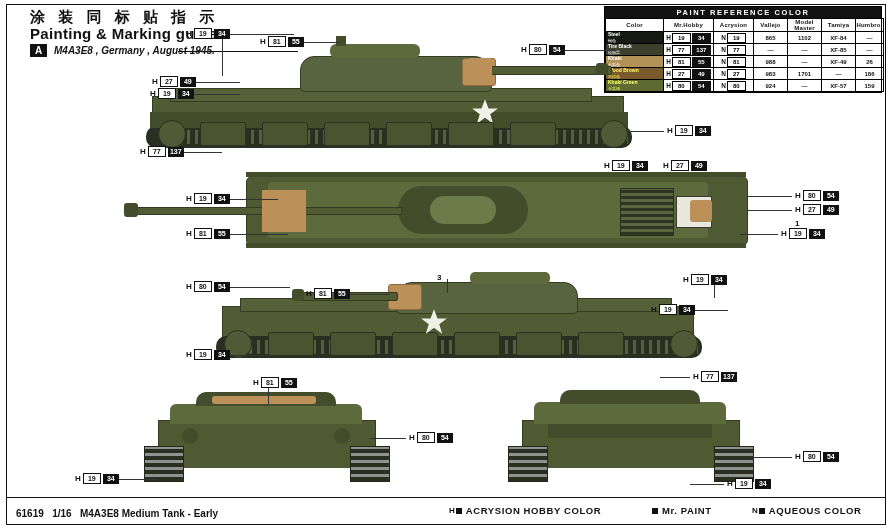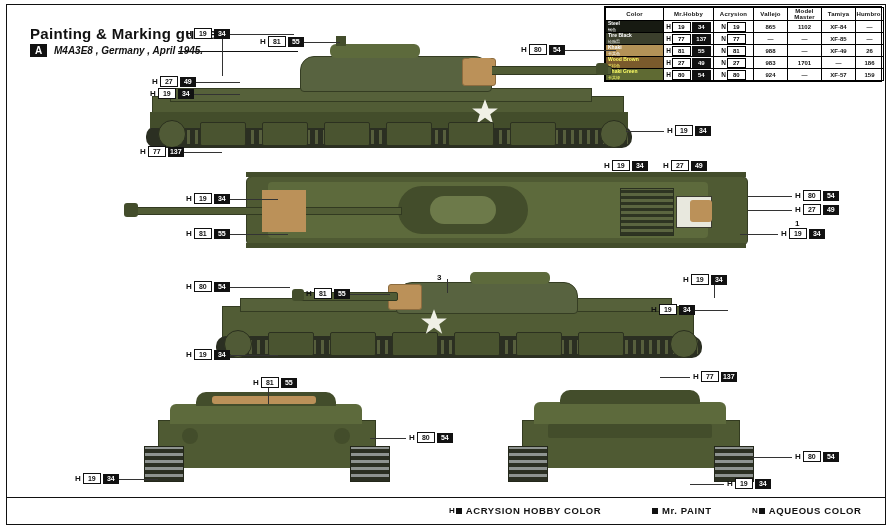--- a/index.html
+++ b/index.html
@@ -83,28 +83,30 @@
   .legend .mark{font-size:8px;font-weight:bold;color:#111;}
   .legend .mark .sq{display:inline-block;width:6px;height:6px;background:#111;vertical-align:middle;margin-left:1px;}
   .legend .lt{font-size:9.5px;font-weight:bold;letter-spacing:.6px;color:#111;}
 </style>
 </head>
 <body>
 
 <div id="page">
   <div class="frame"></div>
 
+  <div class="cn-title">涂 装 同 标 贴 指 示</div>
   <div class="en-title">Painting &amp; Marking guide</div>
   <div class="scheme-row">
     <div class="scheme-badge">A</div>
-    <div class="scheme-text">M4A3E8 , Germany , April 1945.</div>
+    <div class="scheme-text">M4A3E8 , Germany , August 1945.</div>
   </div>
   <div class="scheme-rule"></div>
 
   <div class="ptable">
+    <div class="pt-title">PAINT  REFERENCE  COLOR</div>
     <table class="pt">
       <colgroup>
         <col class="col-color">
           <col class="col-hobby">
           <col class="col-acr">
           <col class="col-val">
         <col class="col-mm">
           <col class="col-tam">
           <col class="col-hum">
       </colgroup>
@@ -486,20 +488,25 @@
         <span class="b1">19</span>
         <span class="b2">34</span>
       </div>
     </div>
   <div id="numtag-layer">
       <div class="numtag" style="left: 795px; top: 219px;">1</div>
       <div class="numtag" style="left: 437px; top: 273px;">3</div>
     </div>
 
   <div class="foot-rule"></div>
+  <div class="kitline">
+    <span>61619</span>&nbsp;&nbsp;
+    <span>1/16</span>&nbsp;&nbsp;
+    <span>M4A3E8 Medium Tank - Early</span>
+  </div>
 
   <div class="legend" style="left:449px;">
     <span class="mark"><span>H</span><span class="sq"></span></span>
     <span class="lt">ACRYSION HOBBY COLOR</span>
   </div>
   <div class="legend" style="left:651px;">
     <span class="mark"><span class="sq"></span></span>
     <span class="lt">Mr. PAINT</span>
   </div>
   <div class="legend" style="left:752px;">

